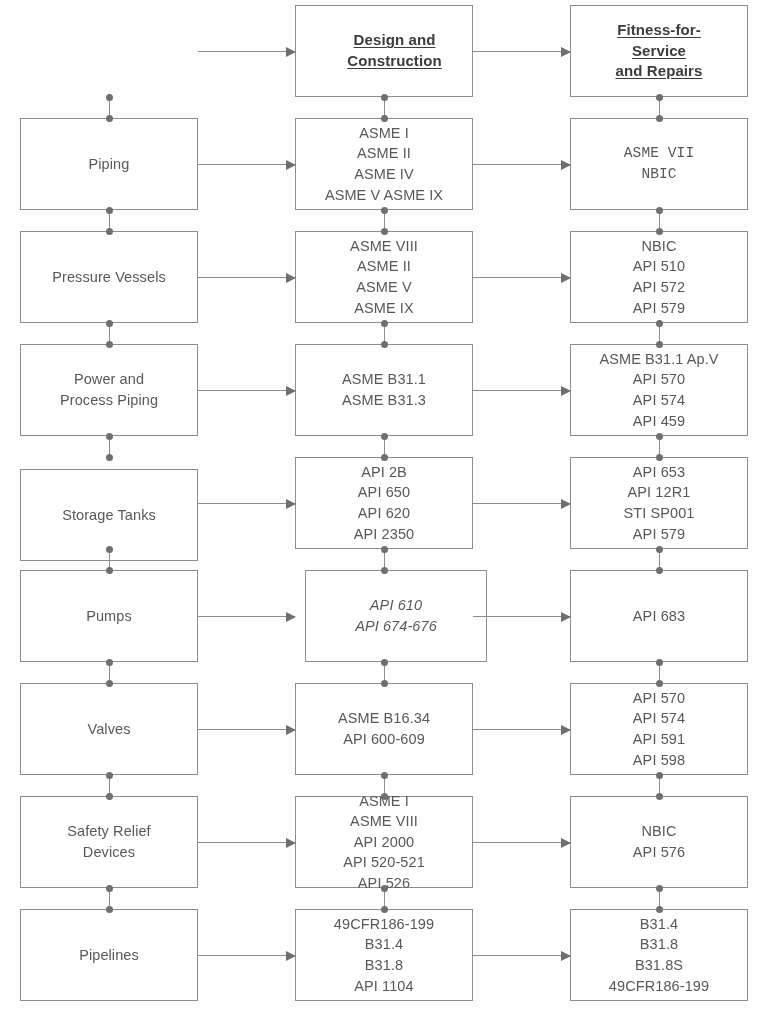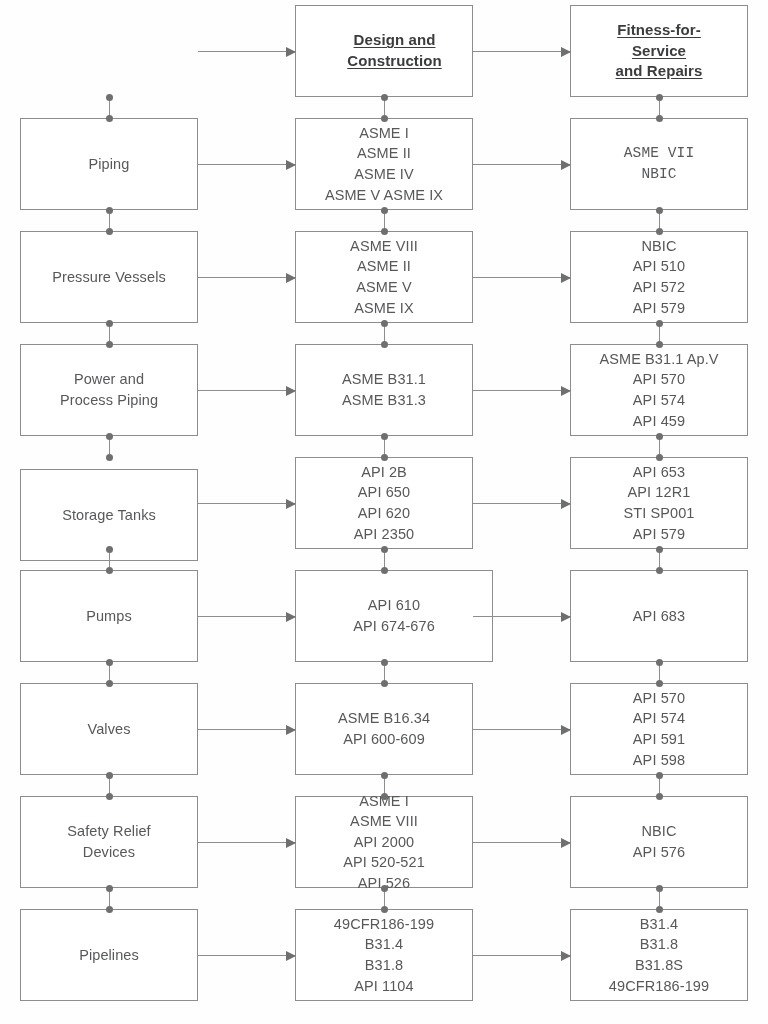--- a/index.html
+++ b/index.html
@@ -121,21 +121,21 @@
     <div class="node" style="left: 20px; top: 457px; width: 178px; height: 92px; margin-top: 12px;"><span class="btext">Storage Tanks</span></div>
     <div class="node" style="left: 295px; top: 457px; width: 178px; height: 92px;"><span class="btext">API 2B
 API 650
 API 620
 API 2350</span></div>
     <div class="node" style="left: 570px; top: 457px; width: 178px; height: 92px;"><span class="btext">API 653
 API 12R1
 STI SP001
 API 579</span></div>
     <div class="node" style="left: 20px; top: 570px; width: 178px; height: 92px;"><span class="btext">Pumps</span></div>
-    <div class="node" style="left: 295px; top: 570px; width: 198px; height: 92px;"><span class="btext">API 610
+    <div class="node" style="left: 305px; top: 570px; width: 182px; height: 92px; font-style: italic;"><span class="btext">API 610
 API 674-676</span></div>
     <div class="node" style="left: 570px; top: 570px; width: 178px; height: 92px;"><span class="btext">API 683</span></div>
     <div class="node" style="left: 20px; top: 683px; width: 178px; height: 92px;"><span class="btext">Valves</span></div>
     <div class="node" style="left: 295px; top: 683px; width: 178px; height: 92px;"><span class="btext">ASME B16.34
 API 600-609</span></div>
     <div class="node" style="left: 570px; top: 683px; width: 178px; height: 92px;"><span class="btext">API 570
 API 574
 API 591
 API 598</span></div>
     <div class="node" style="left: 20px; top: 796px; width: 178px; height: 92px;"><span class="btext">Safety Relief

